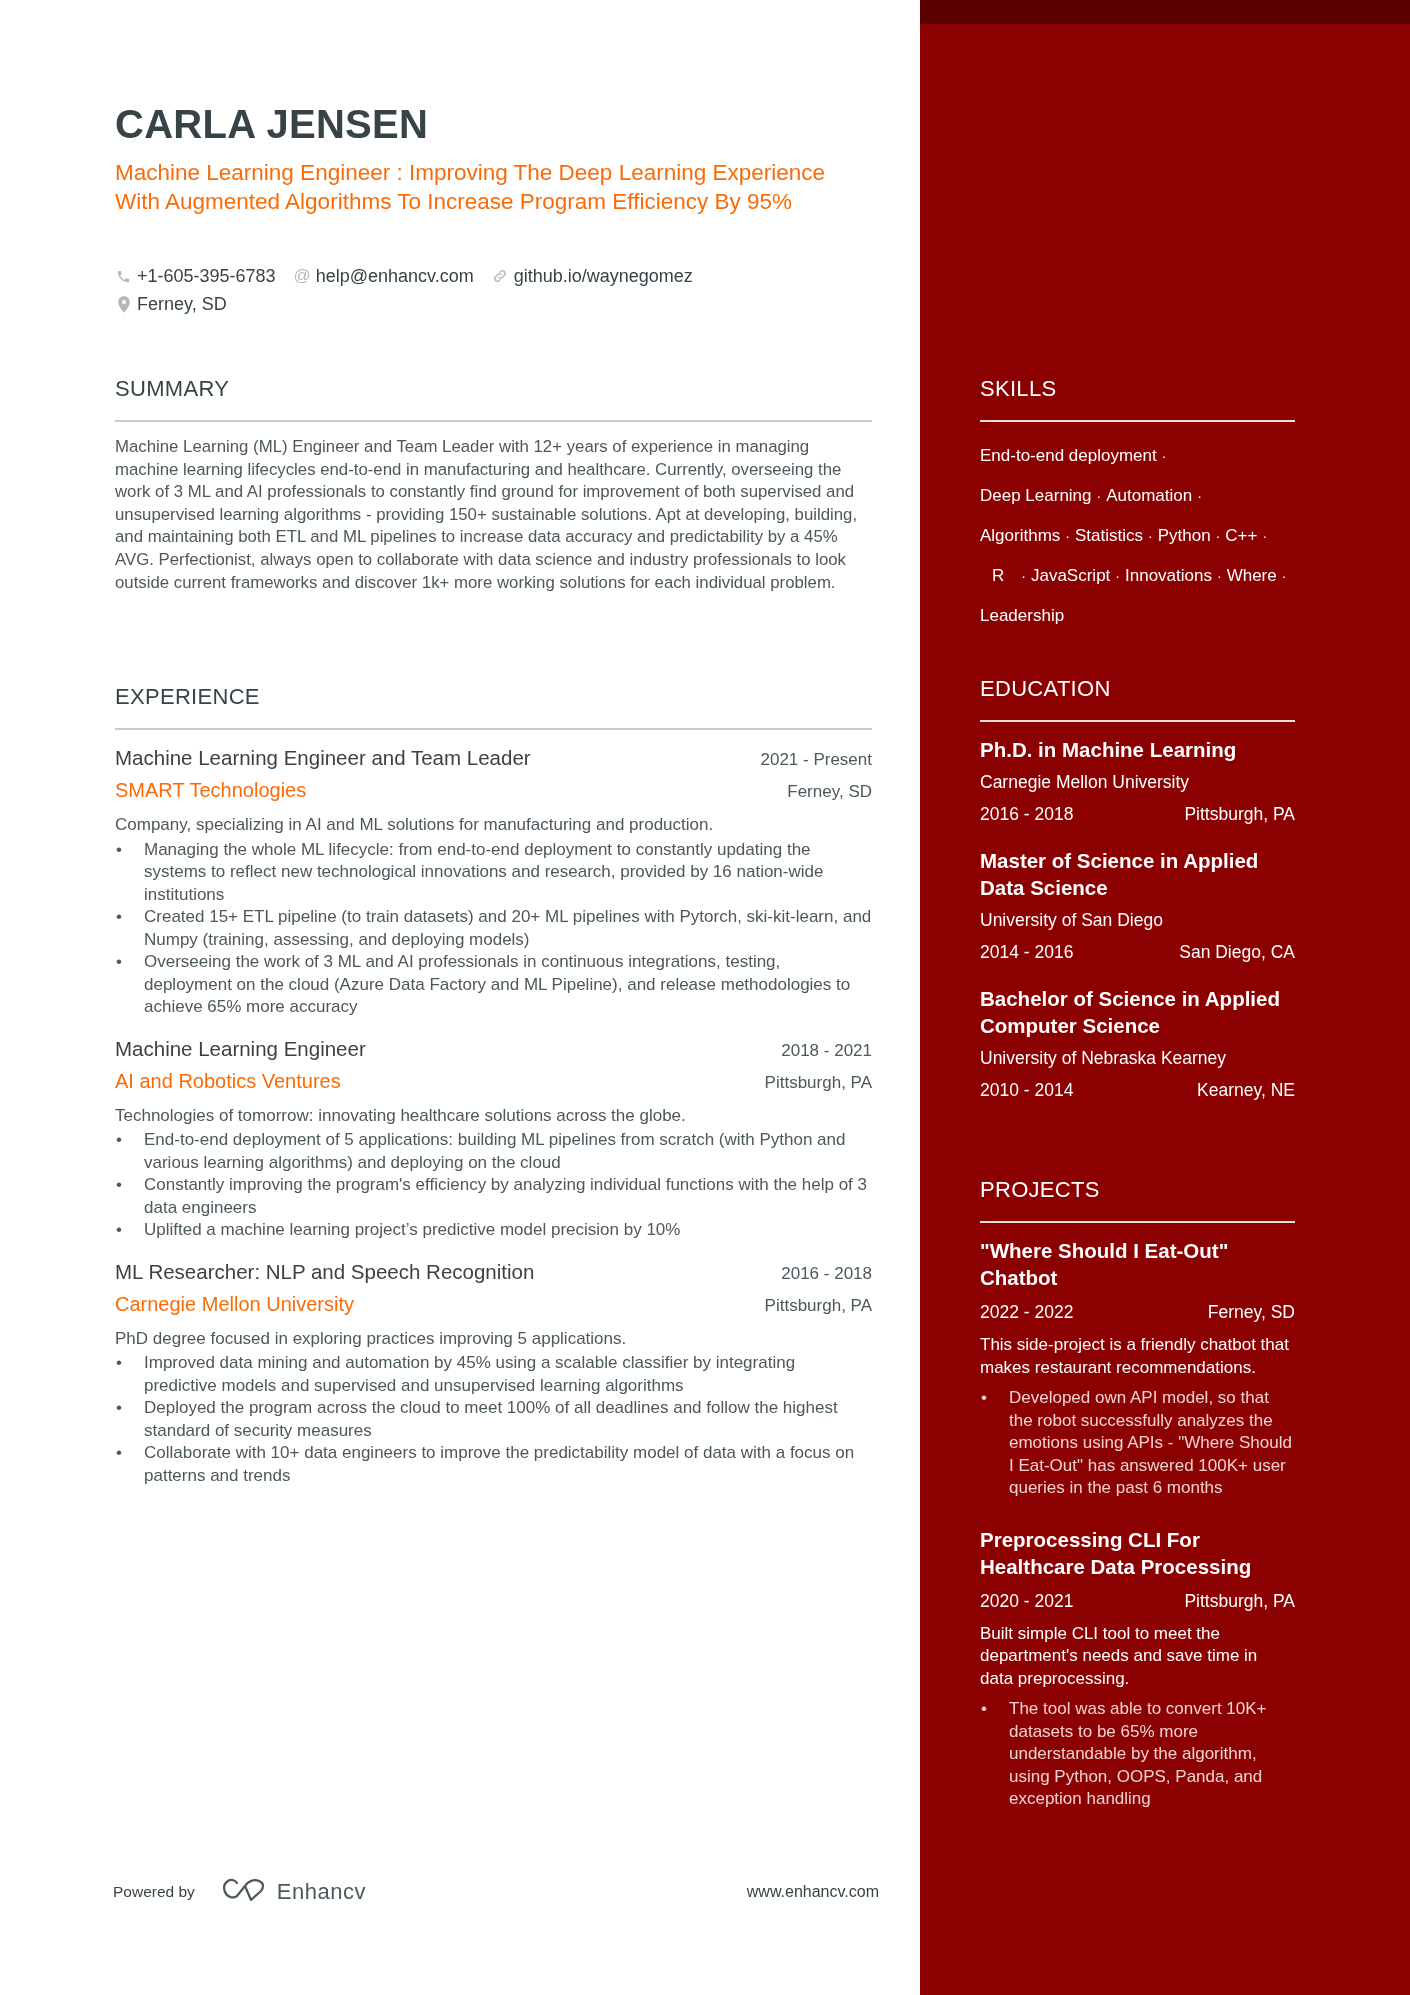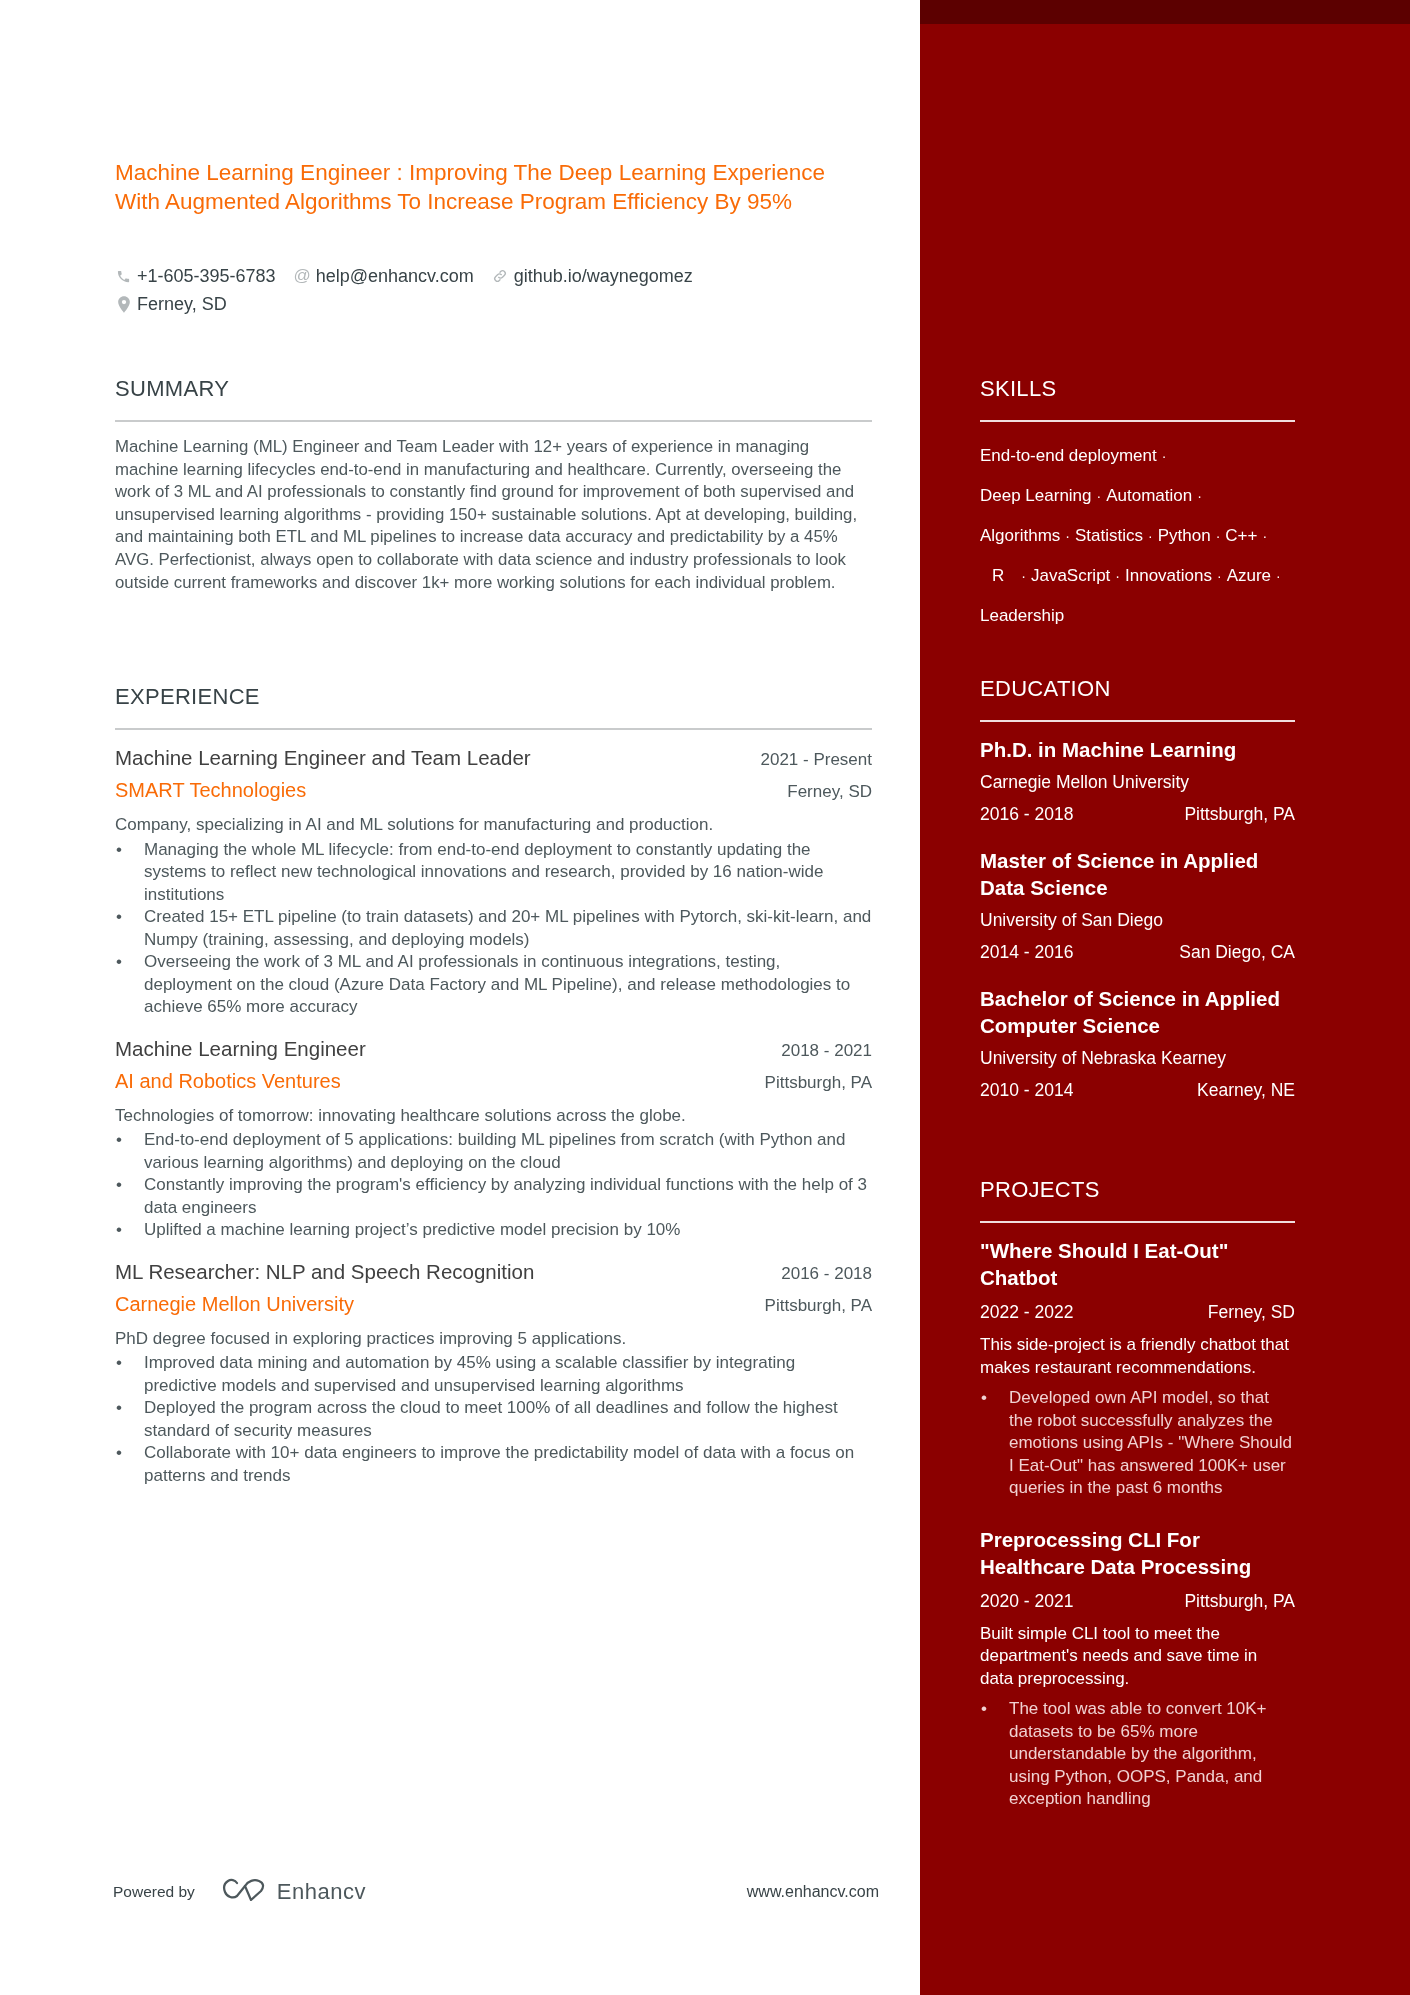--- a/index.html
+++ b/index.html
@@ -65,20 +65,21 @@
     .proj-desc { font-size: 17px; line-height: 22.5px; color: #fff; margin-top: 11px; }
     .proj-bullets { list-style: none; margin-top: 8px; }
     .proj-bullets li { position: relative; padding-left: 29px; font-size: 17px; line-height: 22.5px; color: #f1d2d2; }
     .proj-bullets li::before { content: "•"; position: absolute; left: 1px; top: 0; color: #f1d2d2; }
   </style>
 </head>
 <body>
 
 <div class="main">
 
+  <div class="name">CARLA JENSEN</div>
   <div class="headline">Machine Learning Engineer : Improving The Deep Learning Experience With Augmented Algorithms To Increase Program Efficiency By 95%</div>
 
   <div class="contacts">
     <div class="contact-row">
       <span class="contact-item">
         <span class="cicon">
           <svg width="15" height="15" viewBox="0 0 24 24">
               <path fill="#b3b8ba" d="M6.6 10.8a15.1 15.1 0 0 0 6.6 6.6l2.2-2.2c.3-.3.7-.4 1-.2 1.1.4 2.3.6 3.6.6.6 0 1 .4 1 1V20c0 .6-.4 1-1 1C10.6 21 3 13.4 3 4c0-.6.4-1 1-1h3.5c.6 0 1 .4 1 1 0 1.3.2 2.5.6 3.6.1.3 0 .7-.2 1L6.6 10.8z"></path>
             </svg>
         </span>
@@ -200,21 +201,21 @@
     <div class="skill-line">
       <span>End-to-end deployment</span><span class="dot">·</span>
     </div>
     <div class="skill-line">
       <span>Deep Learning</span><span class="dot">·</span><span>Automation</span><span class="dot">·</span>
     </div>
     <div class="skill-line">
       <span>Algorithms</span><span class="dot">·</span><span>Statistics</span><span class="dot">·</span><span>Python</span><span class="dot">·</span><span>C++</span><span class="dot">·</span>
     </div>
     <div class="skill-line">
-      <span style="display:inline-block; padding: 0 12px;">R</span><span class="dot">·</span><span>JavaScript</span><span class="dot">·</span><span>Innovations</span><span class="dot">·</span><span>Azure</span><span class="dot">·</span>
+      <span style="display:inline-block; padding: 0 12px;">R</span><span class="dot">·</span><span>JavaScript</span><span class="dot">·</span><span>Innovations</span><span class="dot">·</span><span>Where</span><span class="dot">·</span>
     </div>
     <div class="skill-line">
       <span>Leadership</span>
     </div>
   </div>
 </div>
 
 <div class="ssec" style="top: 676px;">
   <div class="ssec-title">EDUCATION</div>
   <div class="ssec-rule"></div>

